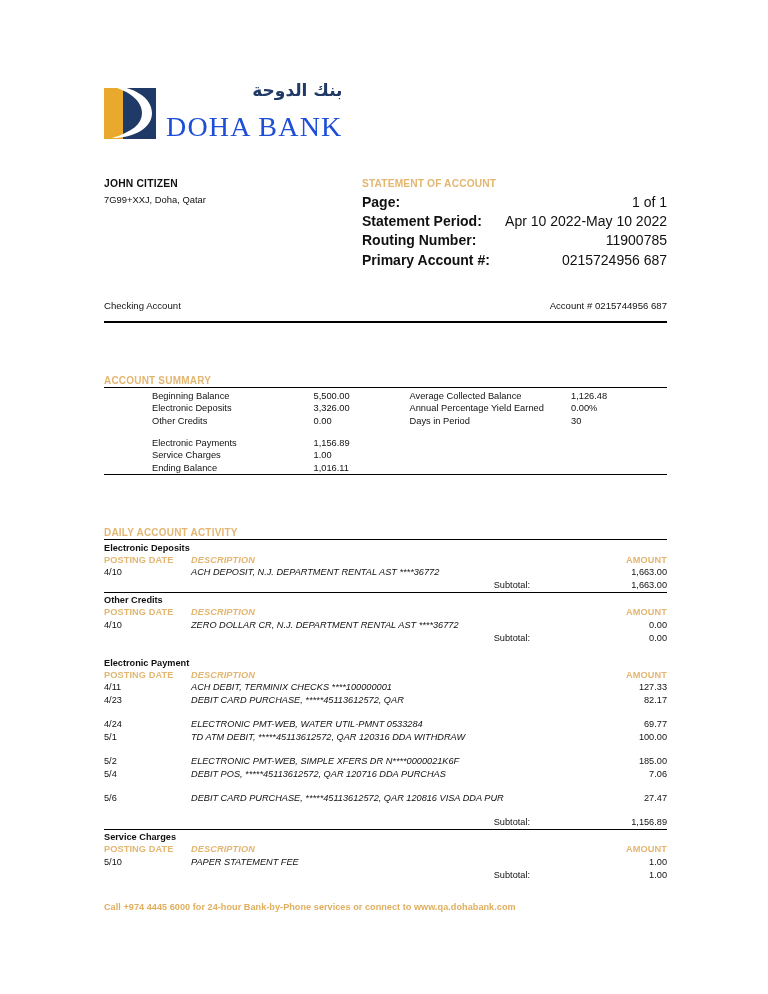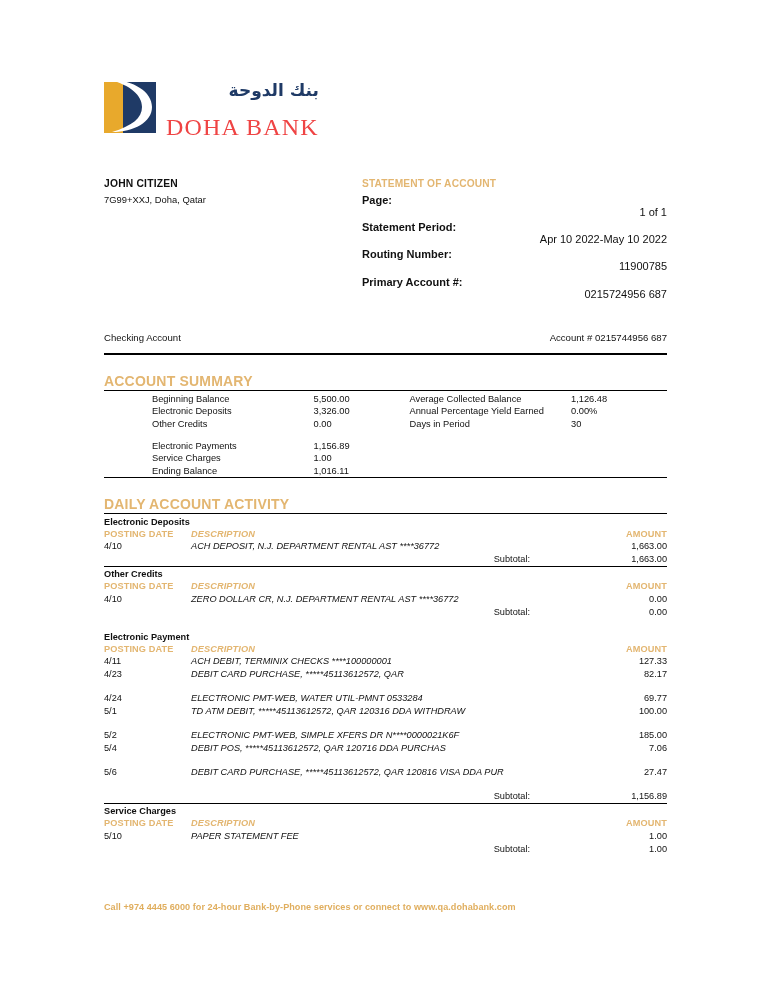--- a/index.html
+++ b/index.html
@@ -16,21 +16,21 @@
     margin: 0 auto;
     overflow: hidden;
   }
 
   
   .logo-wrap {
     position: absolute;
     left: 104px;
     top: 78px;
     display: flex;
-    align-items: flex-start;
+    align-items: flex-end;
   }
   .logo-mark {
     position: relative;
     width: 52px;
     height: 55px;
     flex: none;
   }
   .logo-gold {
     position: absolute;
     left: 0; top: 4px;
@@ -56,22 +56,22 @@
     font-family: "DejaVu Sans", sans-serif;
     font-size: 17px;
     color: #1F3A66;
     letter-spacing: 1px;
     line-height: 20px;
     direction: rtl;
     font-weight: 600;
   }
   .logo-latin {
     font-family: "Liberation Serif", serif;
-    font-size: 24px;
-    color: #ef4444;
+    font-size: 28px;
+    color: #1d4ed8;
     letter-spacing: 1.2px;
     line-height: 24px;
     margin-top: 15px;
   }
 
   
   .sheet {
     position: absolute;
     left: 104px;
     top: 178px;
@@ -87,45 +87,46 @@
   .cust-name { font-weight: bold; font-size: 10.3px; letter-spacing: .2px; }
   .cust-addr { margin-top: 4.5px; font-size: 9.4px; }
 
   .soa-title {
     color: #E3B671;
     font-weight: bold;
     font-size: 10.2px;
     letter-spacing: .15px;
     margin-bottom: 5px;
   }
-  .kv { display: flex; margin-bottom: 3.2px; font-size: 11px; flex-direction: column; }
+  .kv { display: flex; margin-bottom: 3.2px; font-size: 14px; }
   .kv .k { width: 140px; font-weight: bold; }
   .kv .v { flex: 1; text-align: right; }
 
   
   .acct-line {
     display: flex;
     margin-top: 29px;
     font-size: 9.6px;
   }
   .acct-line .left { flex: 1; }
   .acct-line .right { text-align: right; }
 
   
   .rule-thick { border-top: 2.1px solid #000; margin-top: 10px; }
   .rule-thin  { border-top: 0.9px solid #000; }
   .rule-hair  { border-top: 0.8px solid #000; }
 
   .band-title {
     color: #E3B671;
     font-weight: bold;
-    font-size: 14px;
+    font-size: 10px;
     letter-spacing: .2px;
-    padding-top: 18px;
+    padding-top: 4px;
     padding-bottom: 1px;
+    margin-top: 48px;
   }
 
   
   .sum { margin-top: 2px; }
   .sum-row { display: flex; line-height: 12.4px; padding-left: 48px; }
   .sum-cell { display: flex; width: 50%; }
   .sum-cell .lbl { flex: 1; font-size: 9.3px; }
   .sum-cell .amt { width: 96px; text-align: left; font-size: 9.3px; }
   .sum-left  .amt { width: 96px; }
   .sum-spacer { height: 10px; }

